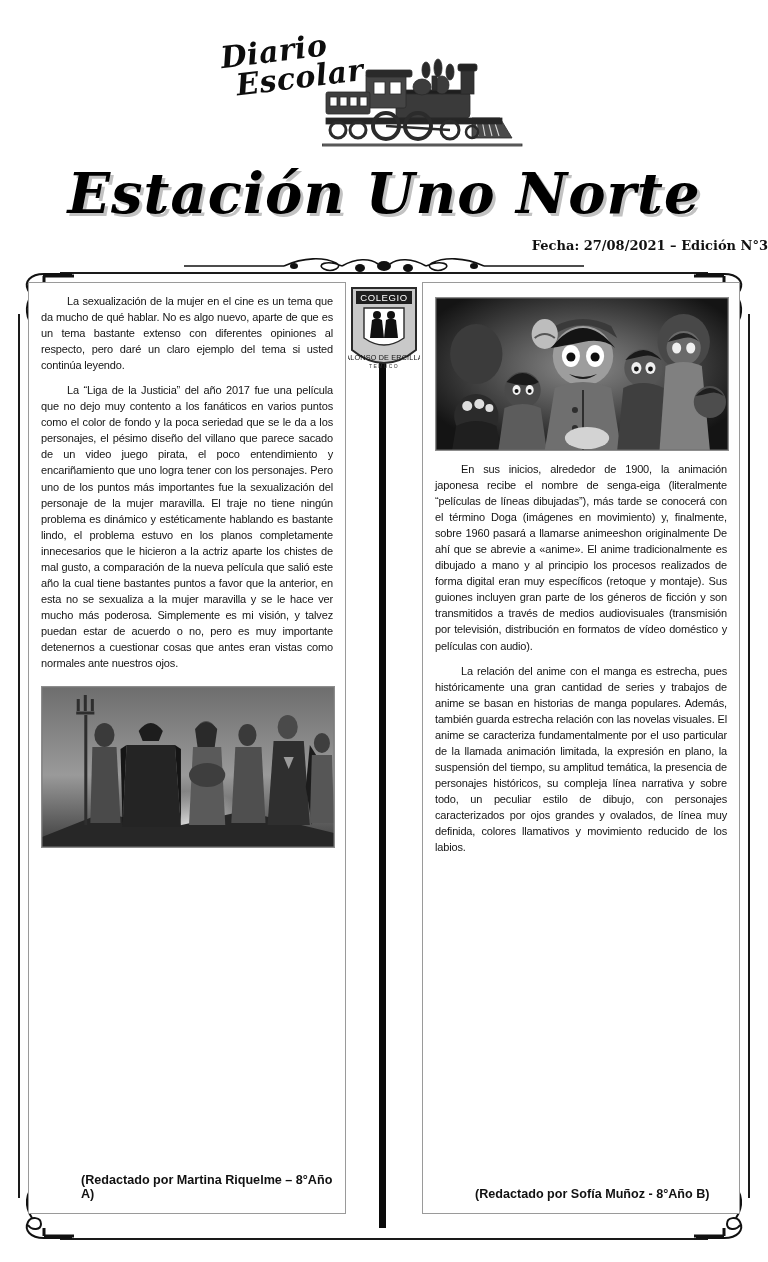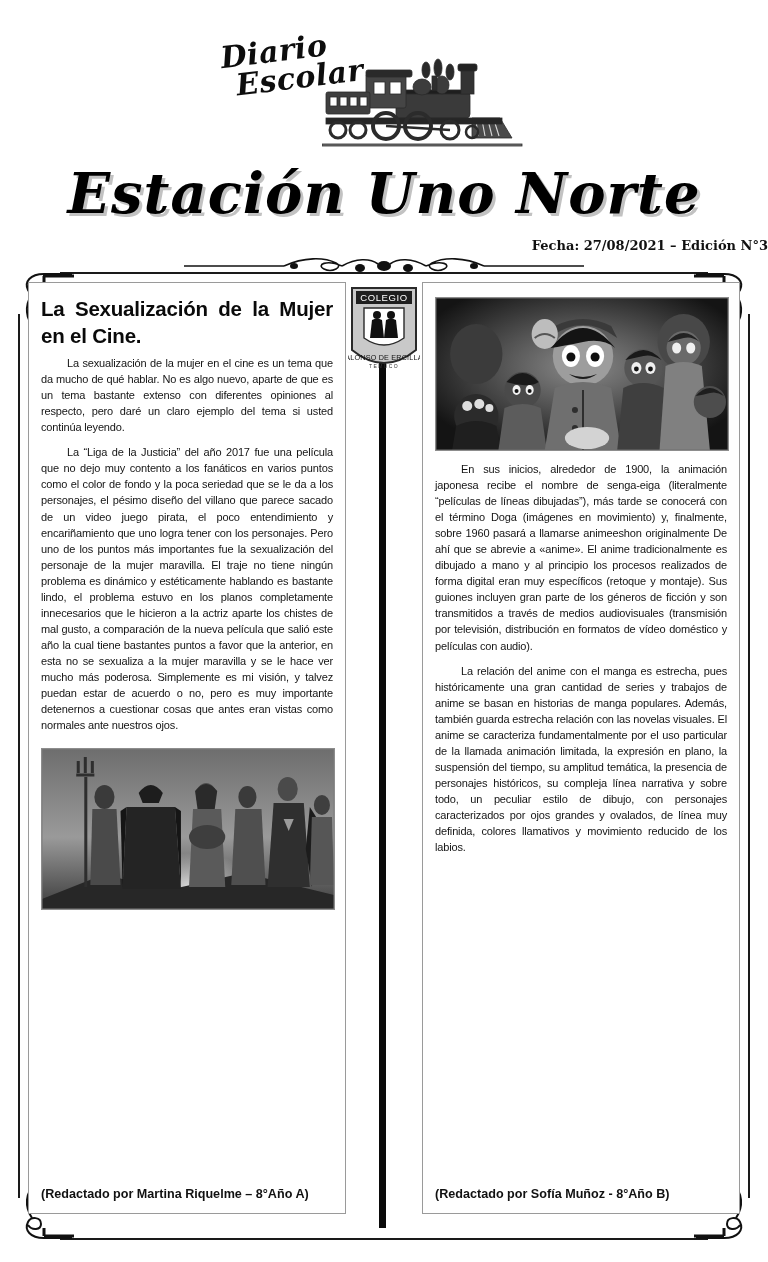--- a/index.html
+++ b/index.html
@@ -198,20 +198,21 @@
   }
   .photo-anime { height: 152px; margin-top: 4px; }
 
   .byline {
     font-family: "Liberation Sans", sans-serif;
     font-weight: 700;
     font-size: 12.6px;
     color: #111;
     margin-top: 6px;
     text-align: left;
+    margin-left: 40px;
   }
   .byline.right-byline { text-align: left; }
 
   .spacer-flex { flex: 1 1 auto; }
   .col-inner {
     display: flex;
     flex-direction: column;
     height: 100%;
   }
 </style>
@@ -338,21 +339,20 @@
     <path d="M30 8 L60 8 M30 8 L30 16" stroke="#111" stroke-width="3" fill="none"></path>
   </svg>
 </div>
 
 <div class="columns">
 
   <div class="divider-rule"></div>
 
   <div class="col col-left">
     <div class="col-inner">
-      <h2 class="headline">La Sexualización de la Mujer en el Cine.</h2>
 
       <p class="body-text">La sexualización de la mujer en el cine es un tema que da mucho de qué hablar. No es algo nuevo, aparte de que es un tema bastante extenso con diferentes opiniones al respecto, pero daré un claro ejemplo del tema si usted continúa leyendo.</p>
       <p class="body-text">La “Liga de la Justicia” del año 2017 fue una película que no dejo muy contento a los fanáticos en varios puntos como el color de fondo y la poca seriedad que se le da a los personajes, el pésimo diseño del villano que parece sacado de un video juego pirata, el poco entendimiento y encariñamiento que uno logra tener con los personajes. Pero uno de los puntos más importantes fue la sexualización del personaje de la mujer maravilla. El traje no tiene ningún problema es dinámico y estéticamente hablando es bastante lindo, el problema estuvo en los planos completamente innecesarios que le hicieron a la actriz aparte los chistes de mal gusto, a comparación de la nueva película que salió este año la cual tiene bastantes puntos a favor que la anterior, en esta no se sexualiza a la mujer maravilla y se le hace ver mucho más poderosa. Simplemente es mi visión, y talvez puedan estar de acuerdo o no, pero es muy importante detenernos a cuestionar cosas que antes eran vistas como normales ante nuestros ojos.</p>
 
       <svg class="article-photo" viewBox="0 0 290 160" preserveAspectRatio="none">
         <defs>
           <linearGradient id="jlsky" x1="0" y1="0" x2="0" y2="1">
             <stop offset="0%" stop-color="#6e6e6e"></stop>
             <stop offset="55%" stop-color="#9a9a9a"></stop>
             <stop offset="100%" stop-color="#3c3c3c"></stop>

